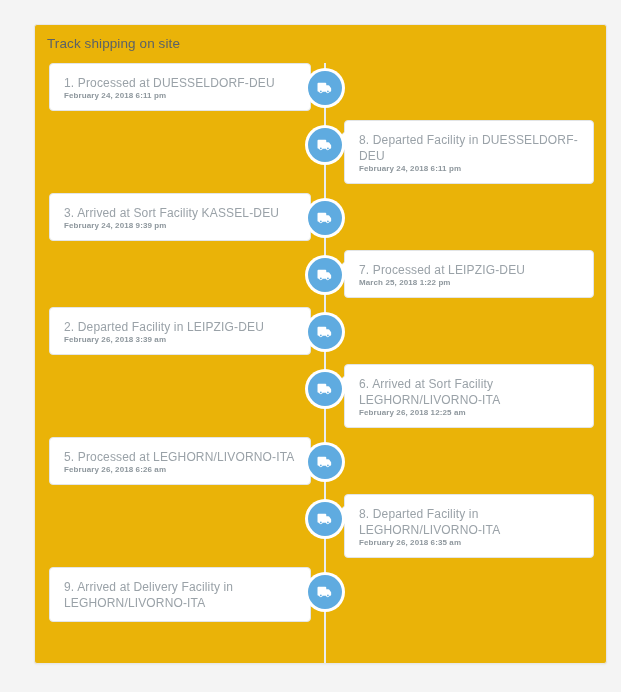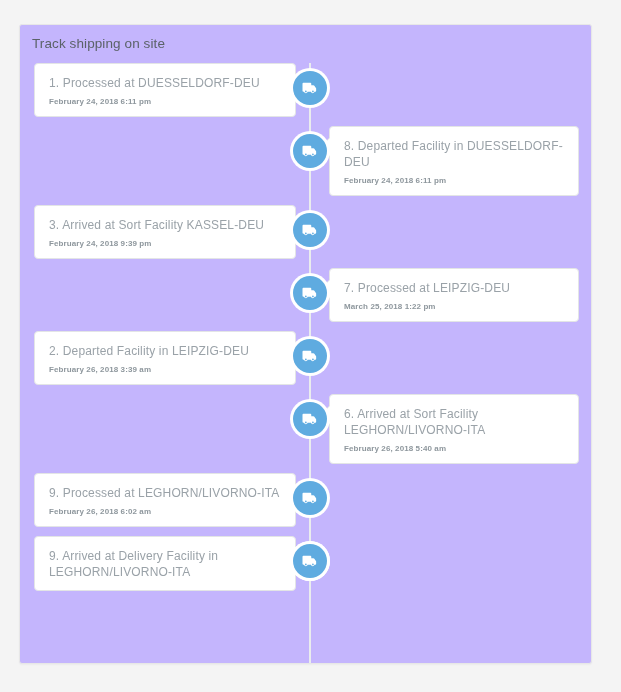--- a/index.html
+++ b/index.html
@@ -10,25 +10,25 @@
   body {
     width: 621px;
     height: 692px;
     background: #f4f4f4;
     font-family: "Liberation Sans", sans-serif;
     -webkit-font-smoothing: antialiased;
   }
 
   .panel {
     position: absolute;
-    left: 19px;
+    left: 34px;
     top: 24px;
     width: 573px;
     height: 640px;
-    background: #c4b5fd;
+    background: #eab308;
     border: 1px solid #e7e7e7;
     border-radius: 3px;
     box-shadow: 0 1px 2px rgba(0,0,0,0.04);
     overflow: hidden;
   }
 
   .panel-title {
     position: absolute;
     left: 12px;
     top: 11px;
@@ -128,21 +128,20 @@
   }
 
   .card-title {
     font-size: 12px;
     color: #9aa2a8;
     line-height: 16px;
     font-weight: 400;
     letter-spacing: 0.15px;
   }
   .card-date {
-    margin-top: 6px;
     font-size: 8px;
     color: #8e979d;
     letter-spacing: 0.1px;
     font-weight: 700;
   }
 </style>
 </head>
 <body>
 
 <div class="panel">
@@ -232,47 +231,51 @@
             <span>
               <svg width="18" height="18" viewBox="0 0 24 24" aria-hidden="true">
                 <path fill="#ffffff" d="M2 6.2c0-.7.5-1.2 1.2-1.2h9.3c.7 0 1.2.5 1.2 1.2v2.1h2.8c.5 0 1 .25 1.3.67l2.1 2.9c.2.28.3.6.3.95v3.1c0 .6-.5 1.1-1.1 1.1h-1.05a2.45 2.45 0 0 1-4.8 0H8.85a2.45 2.45 0 0 1-4.8 0H3.2c-.7 0-1.2-.5-1.2-1.2V6.2z"></path>
                 <circle cx="6.45" cy="16.6" r="1.15" fill="#5fabe0"></circle>
                 <circle cx="15.9" cy="16.6" r="1.15" fill="#5fabe0"></circle>
               </svg>
             </span>
           </div>
           <div class="card">
             <div class="card-title">6. Arrived at Sort Facility LEGHORN/LIVORNO-ITA</div>
-            <div class="card-date">February 26, 2018 5:40 am</div>
-          </div>
-        </div>
-        <div class="row left">
-          <div class="node">
-            <span>
-              <svg width="18" height="18" viewBox="0 0 24 24" aria-hidden="true">
-                <path fill="#ffffff" d="M2 6.2c0-.7.5-1.2 1.2-1.2h9.3c.7 0 1.2.5 1.2 1.2v2.1h2.8c.5 0 1 .25 1.3.67l2.1 2.9c.2.28.3.6.3.95v3.1c0 .6-.5 1.1-1.1 1.1h-1.05a2.45 2.45 0 0 1-4.8 0H8.85a2.45 2.45 0 0 1-4.8 0H3.2c-.7 0-1.2-.5-1.2-1.2V6.2z"></path>
-                <circle cx="6.45" cy="16.6" r="1.15" fill="#5fabe0"></circle>
-                <circle cx="15.9" cy="16.6" r="1.15" fill="#5fabe0"></circle>
-              </svg>
-            </span>
-          </div>
-          <div class="card">
-            <div class="card-title">9. Processed at LEGHORN/LIVORNO-ITA</div>
-            <div class="card-date">February 26, 2018 6:02 am</div>
-          </div>
-        </div>
-        <div class="row right">
-          <div class="node">
-            <span>
-              <svg width="18" height="18" viewBox="0 0 24 24" aria-hidden="true">
-                <path fill="#ffffff" d="M2 6.2c0-.7.5-1.2 1.2-1.2h9.3c.7 0 1.2.5 1.2 1.2v2.1h2.8c.5 0 1 .25 1.3.67l2.1 2.9c.2.28.3.6.3.95v3.1c0 .6-.5 1.1-1.1 1.1h-1.05a2.45 2.45 0 0 1-4.8 0H8.85a2.45 2.45 0 0 1-4.8 0H3.2c-.7 0-1.2-.5-1.2-1.2V6.2z"></path>
-                <circle cx="6.45" cy="16.6" r="1.15" fill="#5fabe0"></circle>
-                <circle cx="15.9" cy="16.6" r="1.15" fill="#5fabe0"></circle>
-              </svg>
-            </span>
+            <div class="card-date">February 26, 2018 12:25 am</div>
+          </div>
+        </div>
+        <div class="row left">
+          <div class="node">
+            <span>
+              <svg width="18" height="18" viewBox="0 0 24 24" aria-hidden="true">
+                <path fill="#ffffff" d="M2 6.2c0-.7.5-1.2 1.2-1.2h9.3c.7 0 1.2.5 1.2 1.2v2.1h2.8c.5 0 1 .25 1.3.67l2.1 2.9c.2.28.3.6.3.95v3.1c0 .6-.5 1.1-1.1 1.1h-1.05a2.45 2.45 0 0 1-4.8 0H8.85a2.45 2.45 0 0 1-4.8 0H3.2c-.7 0-1.2-.5-1.2-1.2V6.2z"></path>
+                <circle cx="6.45" cy="16.6" r="1.15" fill="#5fabe0"></circle>
+                <circle cx="15.9" cy="16.6" r="1.15" fill="#5fabe0"></circle>
+              </svg>
+            </span>
+          </div>
+          <div class="card">
+            <div class="card-title">5. Processed at LEGHORN/LIVORNO-ITA</div>
+            <div class="card-date">February 26, 2018 6:26 am</div>
+          </div>
+        </div>
+        <div class="row right">
+          <div class="node">
+            <span>
+              <svg width="18" height="18" viewBox="0 0 24 24" aria-hidden="true">
+                <path fill="#ffffff" d="M2 6.2c0-.7.5-1.2 1.2-1.2h9.3c.7 0 1.2.5 1.2 1.2v2.1h2.8c.5 0 1 .25 1.3.67l2.1 2.9c.2.28.3.6.3.95v3.1c0 .6-.5 1.1-1.1 1.1h-1.05a2.45 2.45 0 0 1-4.8 0H8.85a2.45 2.45 0 0 1-4.8 0H3.2c-.7 0-1.2-.5-1.2-1.2V6.2z"></path>
+                <circle cx="6.45" cy="16.6" r="1.15" fill="#5fabe0"></circle>
+                <circle cx="15.9" cy="16.6" r="1.15" fill="#5fabe0"></circle>
+              </svg>
+            </span>
+          </div>
+          <div class="card">
+            <div class="card-title">8. Departed Facility in LEGHORN/LIVORNO-ITA</div>
+            <div class="card-date">February 26, 2018 6:35 am</div>
           </div>
         </div>
         <div class="row left">
           <div class="node">
             <span>
               <svg width="18" height="18" viewBox="0 0 24 24" aria-hidden="true">
                 <path fill="#ffffff" d="M2 6.2c0-.7.5-1.2 1.2-1.2h9.3c.7 0 1.2.5 1.2 1.2v2.1h2.8c.5 0 1 .25 1.3.67l2.1 2.9c.2.28.3.6.3.95v3.1c0 .6-.5 1.1-1.1 1.1h-1.05a2.45 2.45 0 0 1-4.8 0H8.85a2.45 2.45 0 0 1-4.8 0H3.2c-.7 0-1.2-.5-1.2-1.2V6.2z"></path>
                 <circle cx="6.45" cy="16.6" r="1.15" fill="#5fabe0"></circle>
                 <circle cx="15.9" cy="16.6" r="1.15" fill="#5fabe0"></circle>
               </svg>

